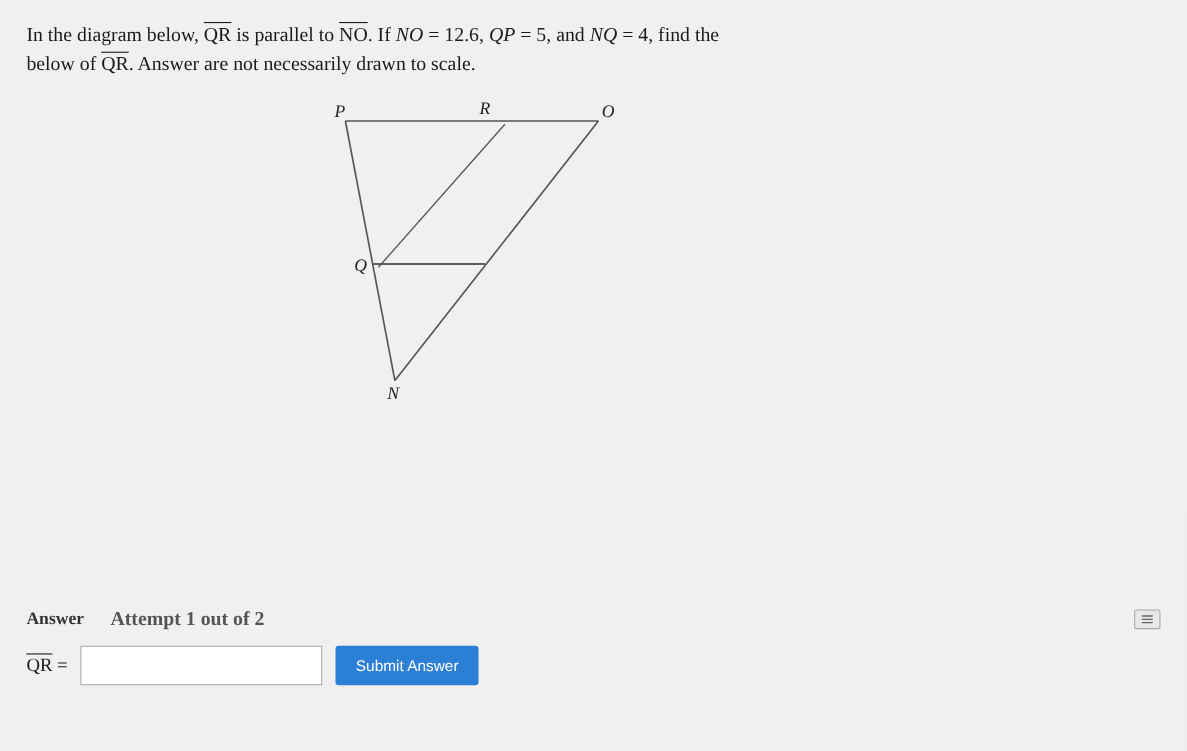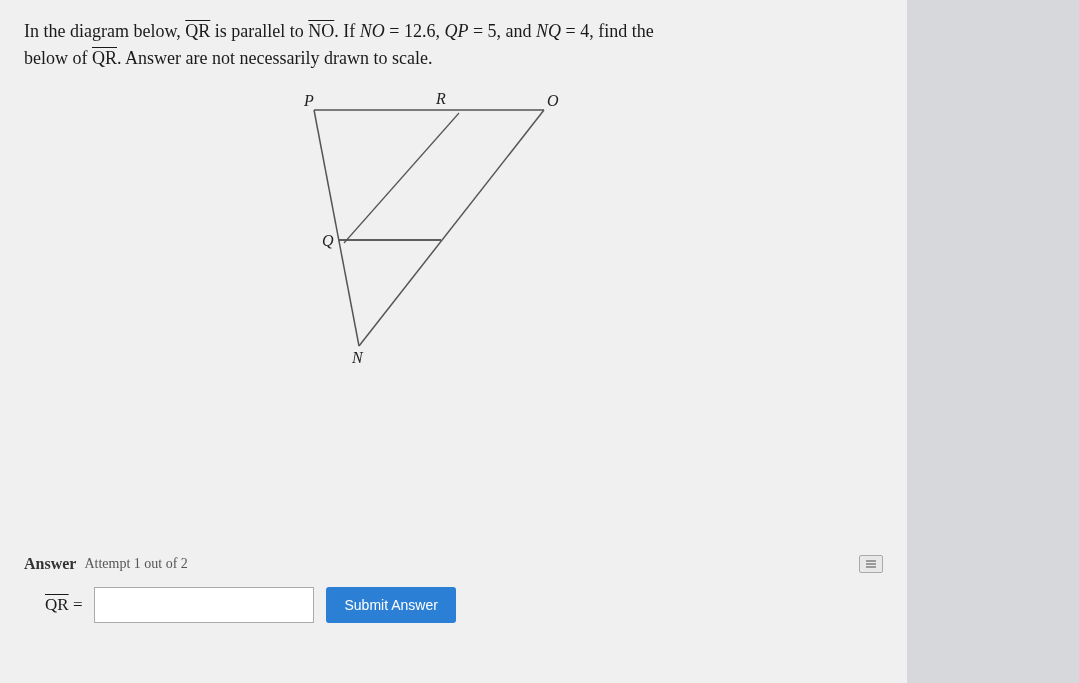--- a/index.html
+++ b/index.html
@@ -14,21 +14,21 @@
       width: 1079px;
       height: 683px;
       overflow: hidden;
       display: flex;
       align-items: flex-start;
       justify-content: flex-start;
     }
 
     .main-container {
       background-color: #f0f0f0;
-      width: 907px;
+      width: 1079px;
       height: 683px;
       padding: 18px 24px 20px 24px;
       position: relative;
     }
 
     .problem-text {
       font-size: 18px;
       line-height: 1.5;
       color: #1a1a1a;
       max-width: 1040px;
@@ -63,51 +63,52 @@
       left: 24px;
       right: 24px;
     }
 
     .answer-label-row {
       display: flex;
       align-items: center;
       margin-bottom: 14px;
       font-size: 15px;
       color: #333;
+      gap: 16px;
     }
 
     .answer-label {
       font-weight: bold;
       font-size: 16px;
       margin-right: 8px;
     }
 
     .attempt-text {
-      font-size: 14px;
+      font-size: 18px;
       color: #555;
+      font-weight: bold;
     }
 
     .expand-icon {
       margin-left: auto;
       width: 24px;
       height: 18px;
       border: 1px solid #aaa;
       background: #e8e8e8;
       border-radius: 2px;
       display: flex;
       align-items: center;
       justify-content: center;
       cursor: pointer;
     }
 
     .input-row {
       display: flex;
       align-items: center;
       gap: 12px;
-      margin-left: 21px;
     }
 
     .qr-label {
       font-size: 17px;
       color: #1a1a1a;
       white-space: nowrap;
     }
 
     .answer-input {
       width: 220px;

